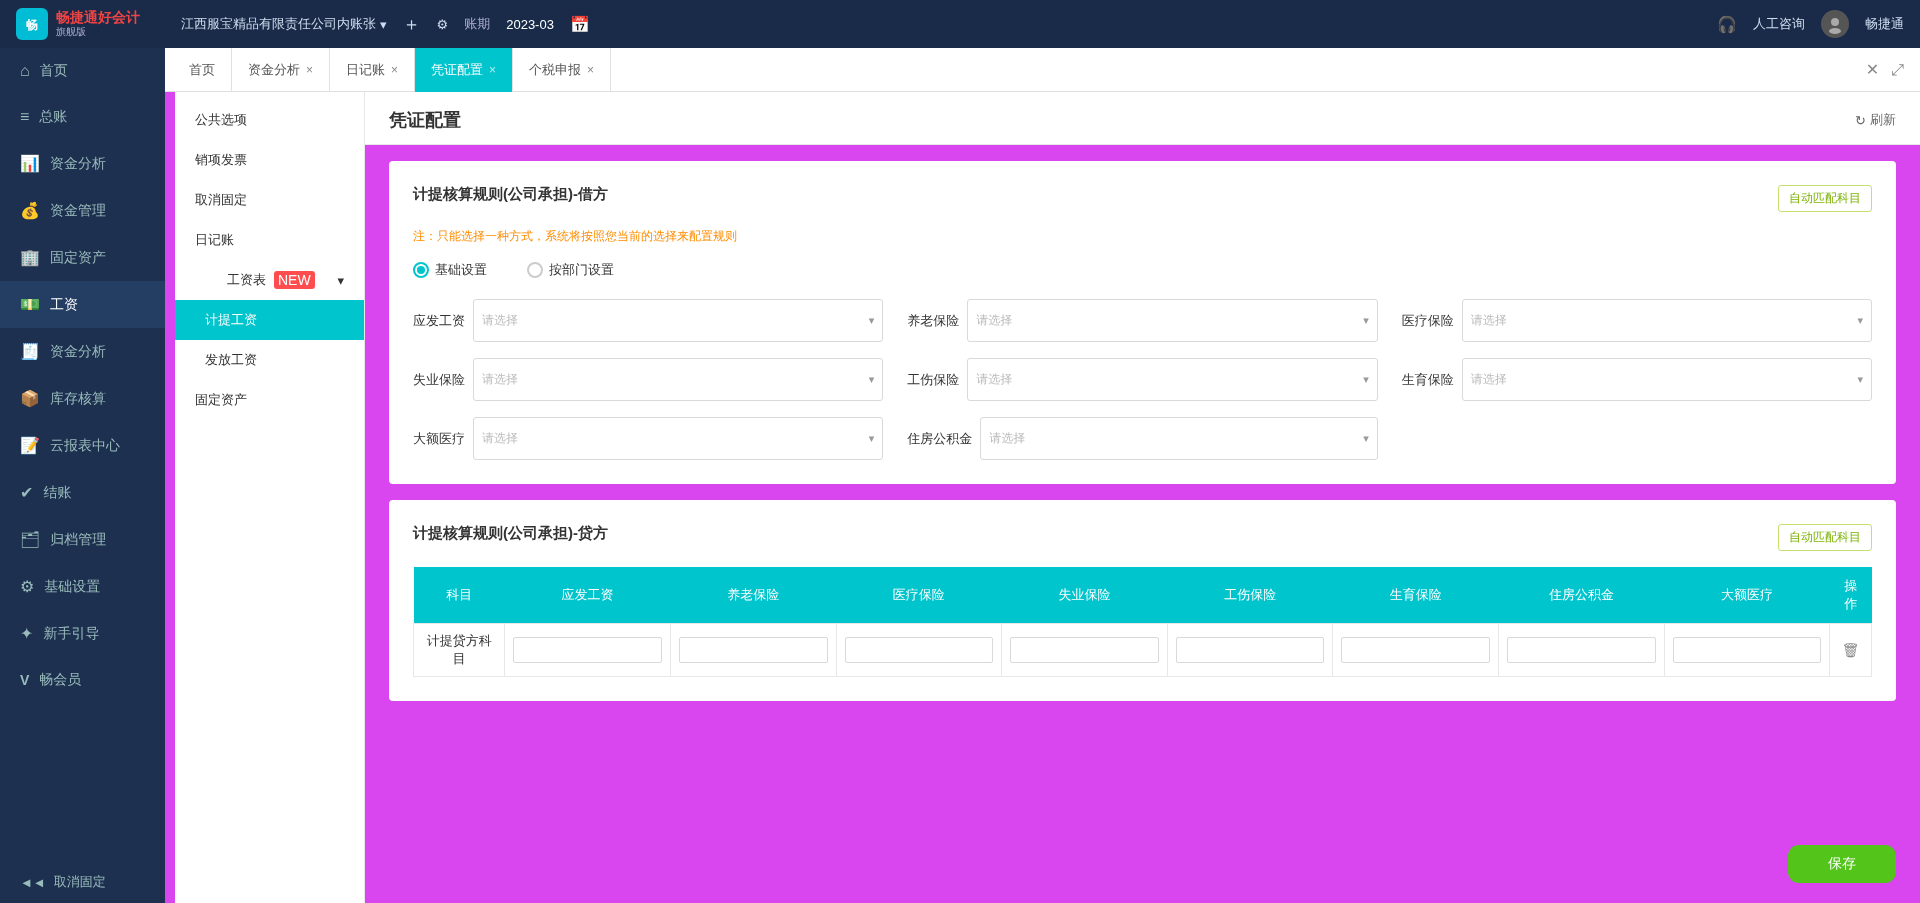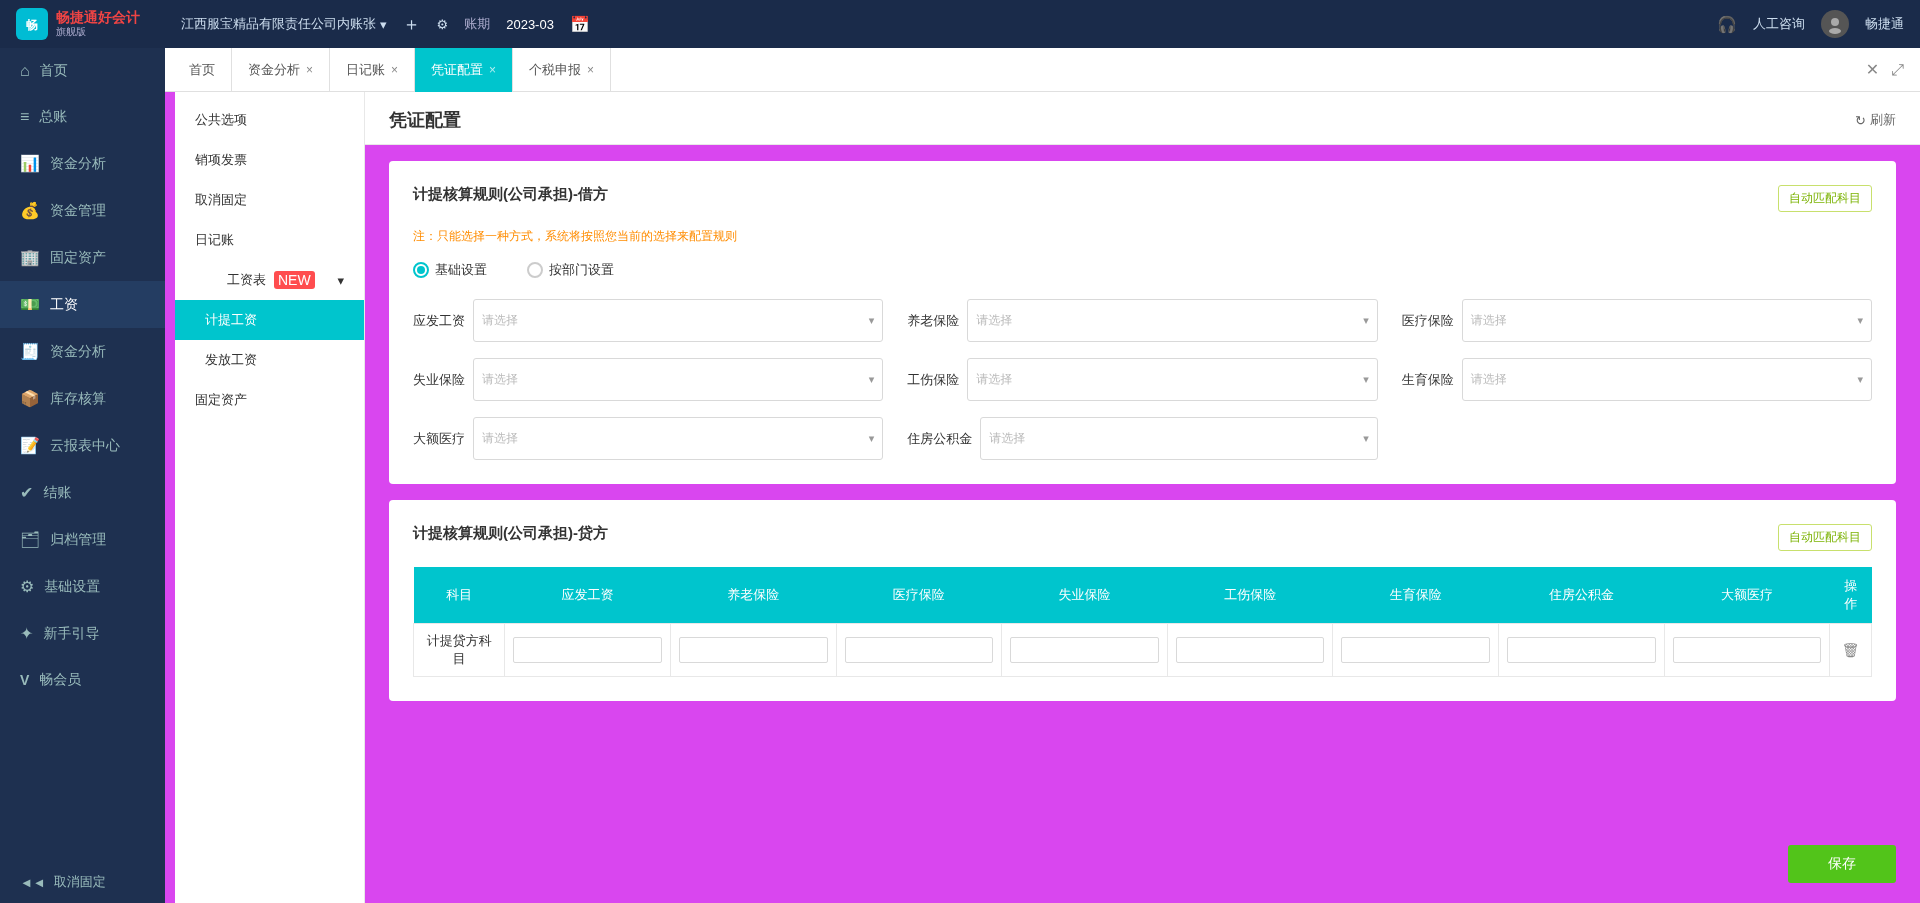--- a/index.html
+++ b/index.html
@@ -334,21 +334,21 @@
       cursor: pointer;
       color: #888;
       font-size: 14px;
     }
     .save-btn {
       background: #52c41a;
       color: white;
       border: none;
       padding: 10px 40px;
       font-size: 14px;
-      border-radius: 3px;
+      border-radius: 11px;
       cursor: pointer;
     }
 
     
     .scrollable-content::-webkit-scrollbar { width: 8px; }
     .scrollable-content::-webkit-scrollbar-track { background: #f1f1f1; }
     .scrollable-content::-webkit-scrollbar-thumb { background: #ccc; border-radius: 4px; }
 
     .chevron-down { font-size: 11px; color: #999; }
   </style>

